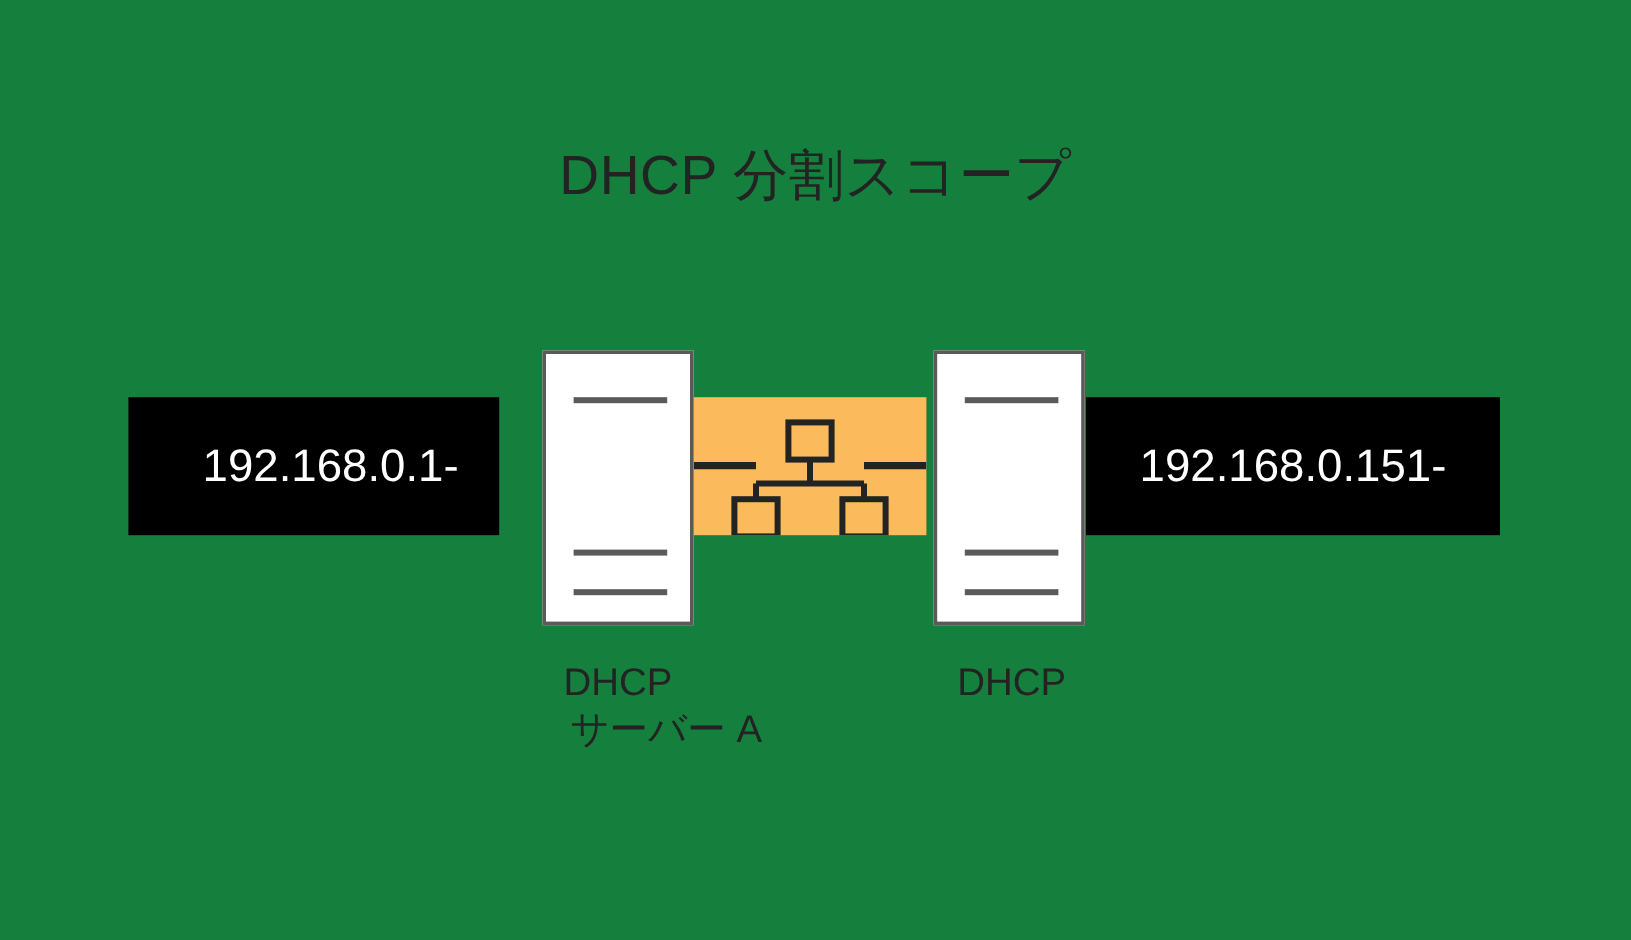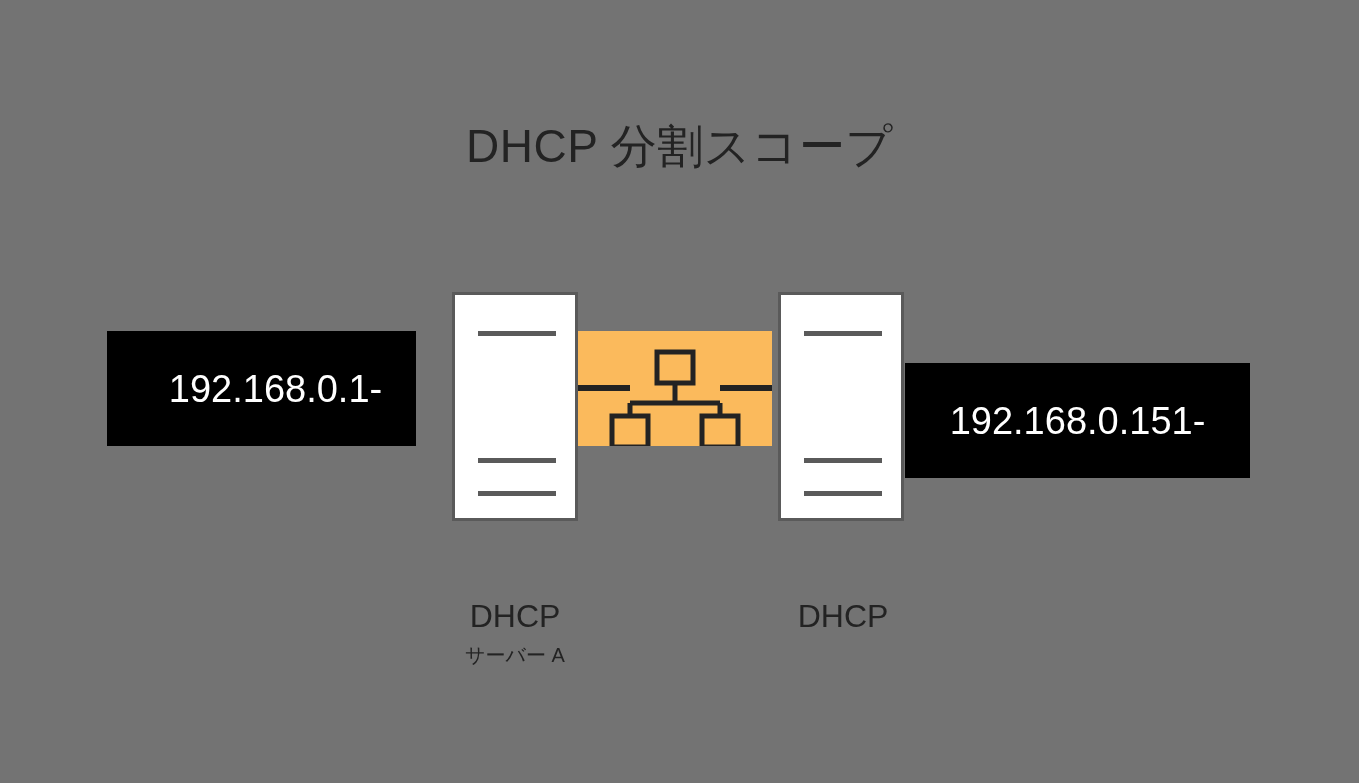--- a/index.html
+++ b/index.html
@@ -9,21 +9,21 @@
     background: #ffffff;
   }
   body {
     font-family: "Liberation Sans", "DejaVu Sans", sans-serif;
     -webkit-font-smoothing: antialiased;
   }
   #canvas {
     position: relative;
     width: 1359px;
     height: 783px;
-    background: #737373;
+    background: #15803d;
     overflow: hidden;
     text-decoration: underline;
   }
 
   
   .title {
     position: absolute;
     left: 0;
     top: 118px;
     width: 1359px;
@@ -47,21 +47,21 @@
     align-items: center;
     justify-content: center;
     font-size: 38px;
     line-height: 44px;
     white-space: nowrap;
   }
   .range-box .line {
     display: block;
   }
   #range-left  { left: 107px;  width: 281px; padding-left: 28px; }
-  #range-right { left: 905px;  width: 345px; margin-top: 32px; }
+  #range-right { left: 905px;  width: 345px; }
 
   
   .network-band {
     position: absolute;
     left: 578px;
     top: 331px;
     width: 194px;
     height: 115px;
     background: #fbba5c;
   }
@@ -105,26 +105,26 @@
     text-align: center;
     color: #232323;
     white-space: nowrap;
   }
   #caption-a { left: 395px; }
   #caption-b { left: 723px; }
   .caption .cap-top {
     display: block;
     font-size: 32px;
     line-height: 40px;
-    margin-top: 48px;
   }
   .caption .cap-bottom {
     display: block;
-    font-size: 20px;
+    font-size: 32px;
     line-height: 38px;
+    text-align: right;
   }
 </style>
 </head>
 <body>
 
 <div id="canvas">
 
   <div class="title">DHCP 分割スコープ</div>
 
   <div class="range-box" id="range-left">

